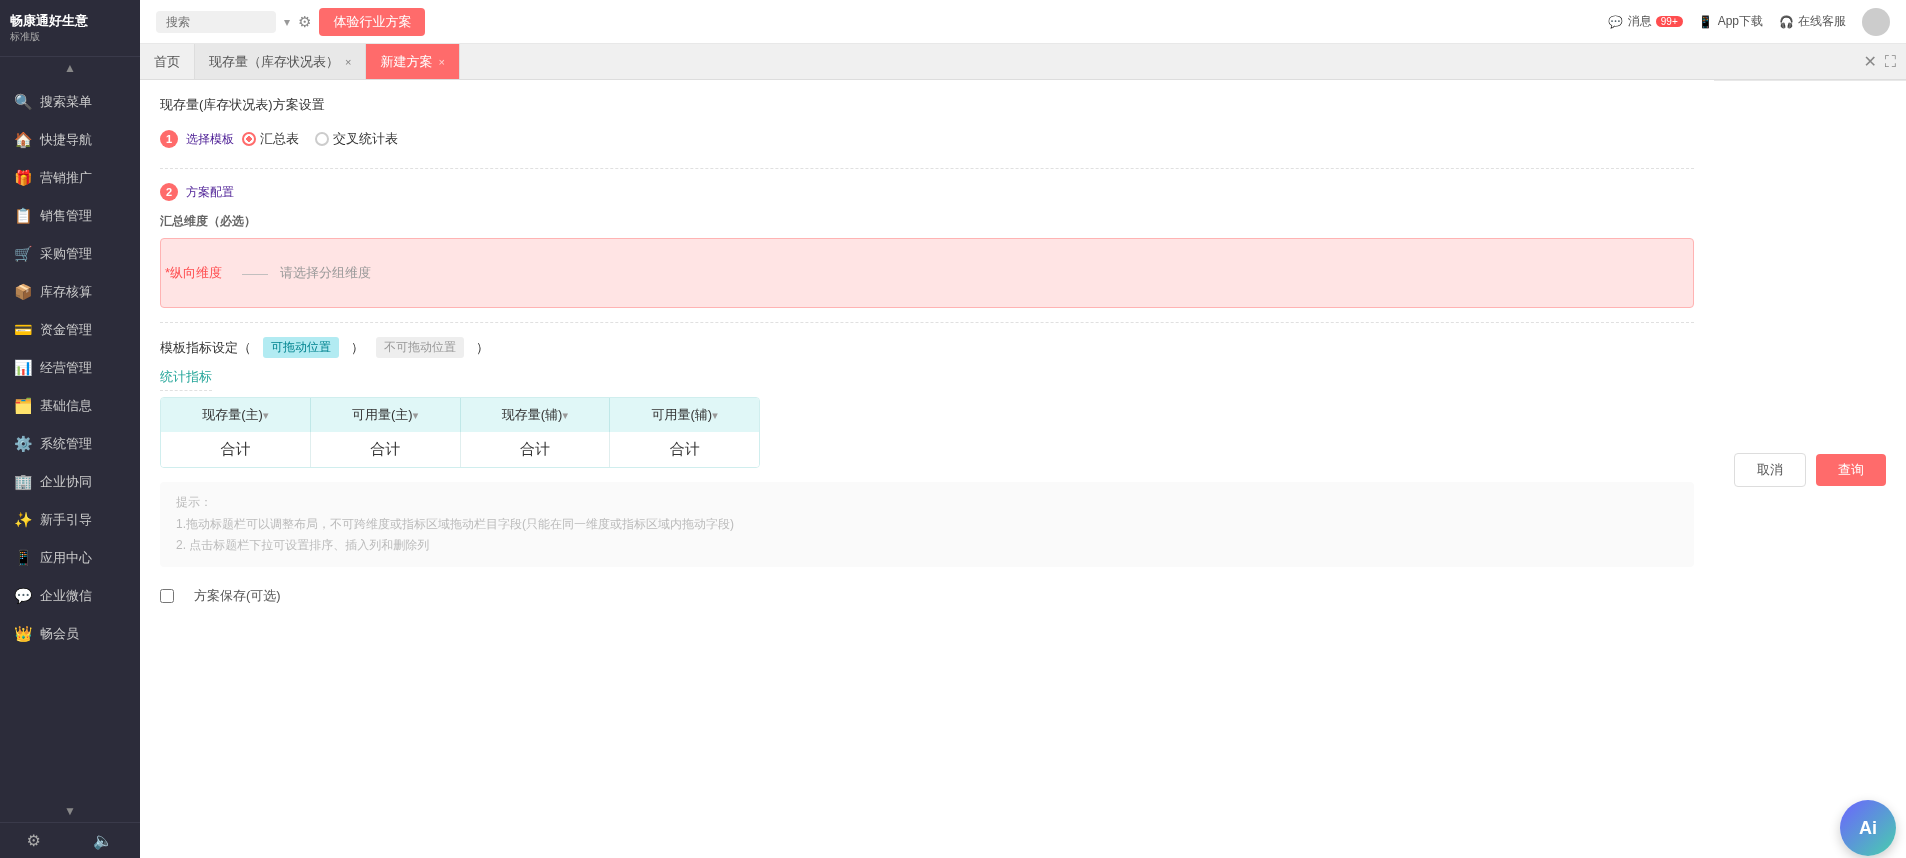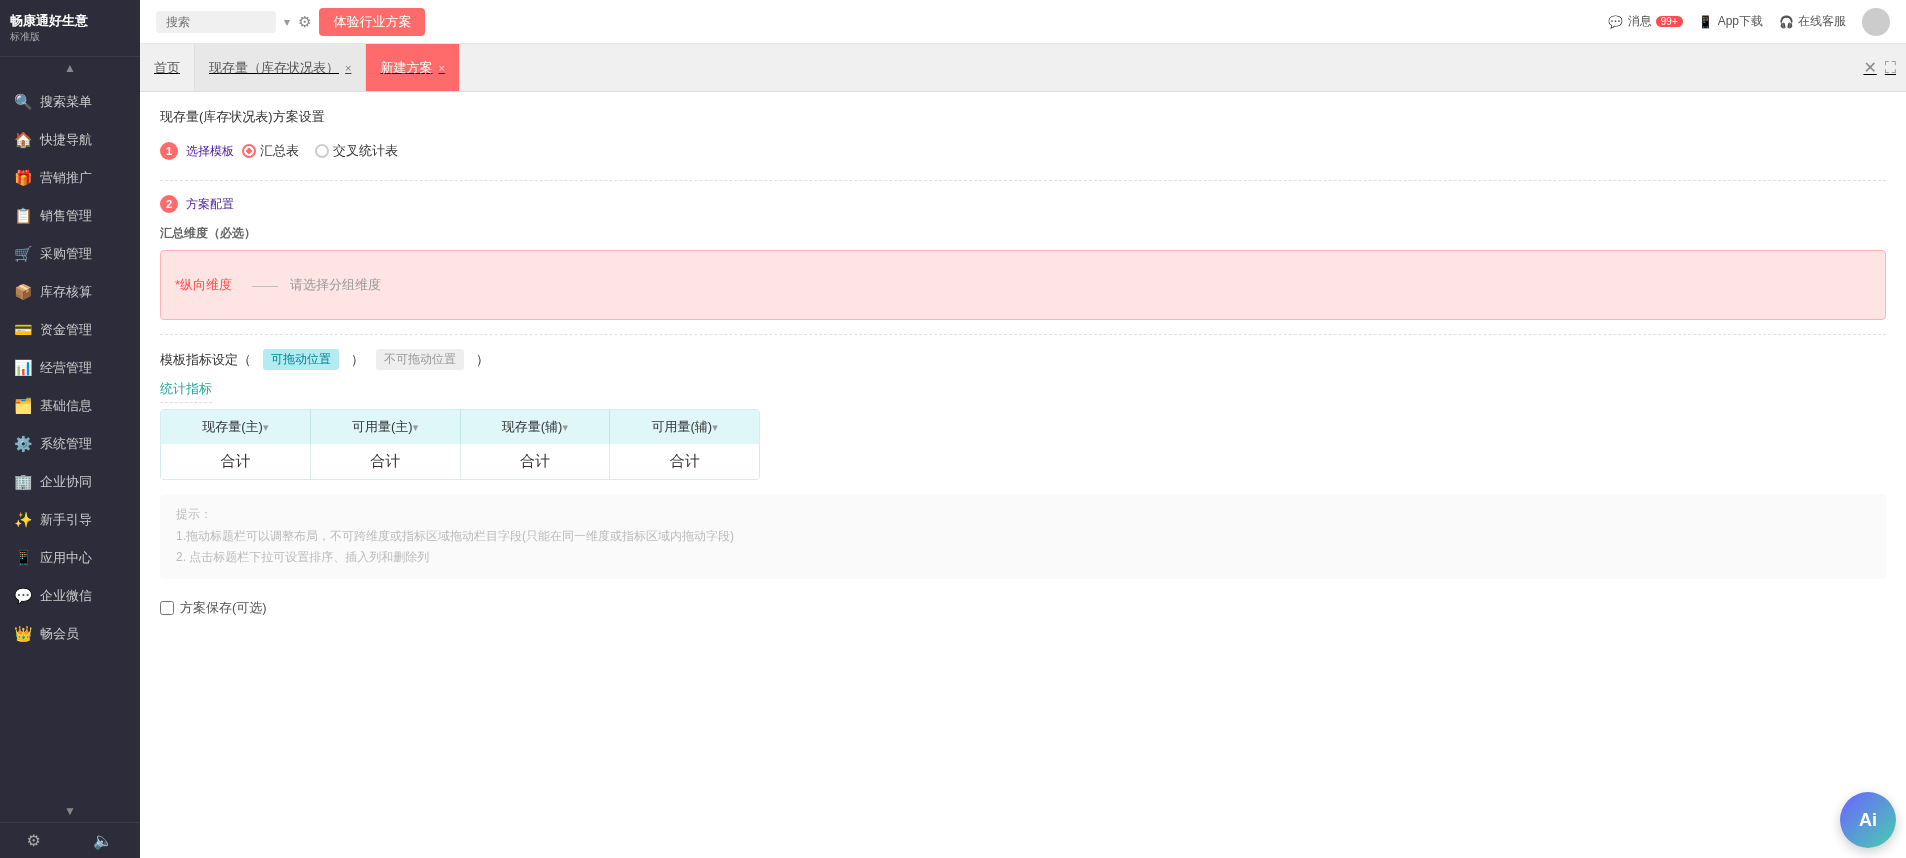--- a/index.html
+++ b/index.html
@@ -135,24 +135,23 @@
       height: 28px;
       background: #ccc;
       border-radius: 50%;
     }
 
     
     .tabs-bar {
       background: #f0f0f0;
       display: flex;
       align-items: center;
-      height: 48px;
+      height: 36px;
       flex-shrink: 0;
       border-bottom: 1px solid #ddd;
-      text-decoration: underline;
     }
     .tab-item {
       display: flex;
       align-items: center;
       padding: 0 14px;
       height: 100%;
       font-size: 13px;
       color: #555;
       cursor: pointer;
       background: #e8e8e8;
@@ -273,21 +272,21 @@
     .sub-label {
       font-size: 12px;
       color: #666;
       margin-bottom: 8px;
       font-weight: bold;
     }
     .dimension-box {
       background: #ffe4e4;
       border: 1px solid #ffb3b3;
       border-radius: 4px;
-      padding: 20px 14px;
+      padding: 20px 4px;
       min-height: 70px;
       display: flex;
       align-items: center;
     }
     .dimension-required {
       color: #ff4d4f;
       font-size: 13px;
       margin-right: 8px;
     }
     .dimension-divider {
@@ -381,21 +380,21 @@
       font-size: 12px;
       color: #bbb;
       line-height: 1.8;
     }
     .tips-box span { color: #bbb; }
 
     
     .save-row {
       display: flex;
       align-items: center;
-      gap: 6px;
+      gap: 20px;
     }
     .save-checkbox {
       width: 14px;
       height: 14px;
       border: 1px solid #ccc;
       background: #fff;
       cursor: pointer;
     }
     .save-label {
       font-size: 13px;
@@ -428,21 +427,21 @@
       border-radius: 4px;
       padding: 7px 22px;
       font-size: 13px;
       color: #fff;
       cursor: pointer;
     }
 
     
     .ai-bubble {
       position: fixed;
-      bottom: 10px;
+      bottom: 2px;
       right: 10px;
       background: linear-gradient(135deg, #6c63ff, #48cfad);
       color: #fff;
       border-radius: 50%;
       width: 56px;
       height: 56px;
       display: flex;
       align-items: center;
       justify-content: center;
       font-size: 18px;
@@ -664,17 +663,21 @@
         </div>
 
         <div class="save-row">
           <input type="checkbox" class="save-checkbox" style="">
           <span class="save-label">方案保存(可选)</span>
         </div>
 
       </div>
     </div>
 
+    <div class="bottom-bar">
+      <button class="btn-cancel">取消</button>
+      <button class="btn-query">查询</button>
+    </div>
   </div>
 
 </div>
 
 <div class="ai-bubble">Ai</div>
 
 </body></html>

